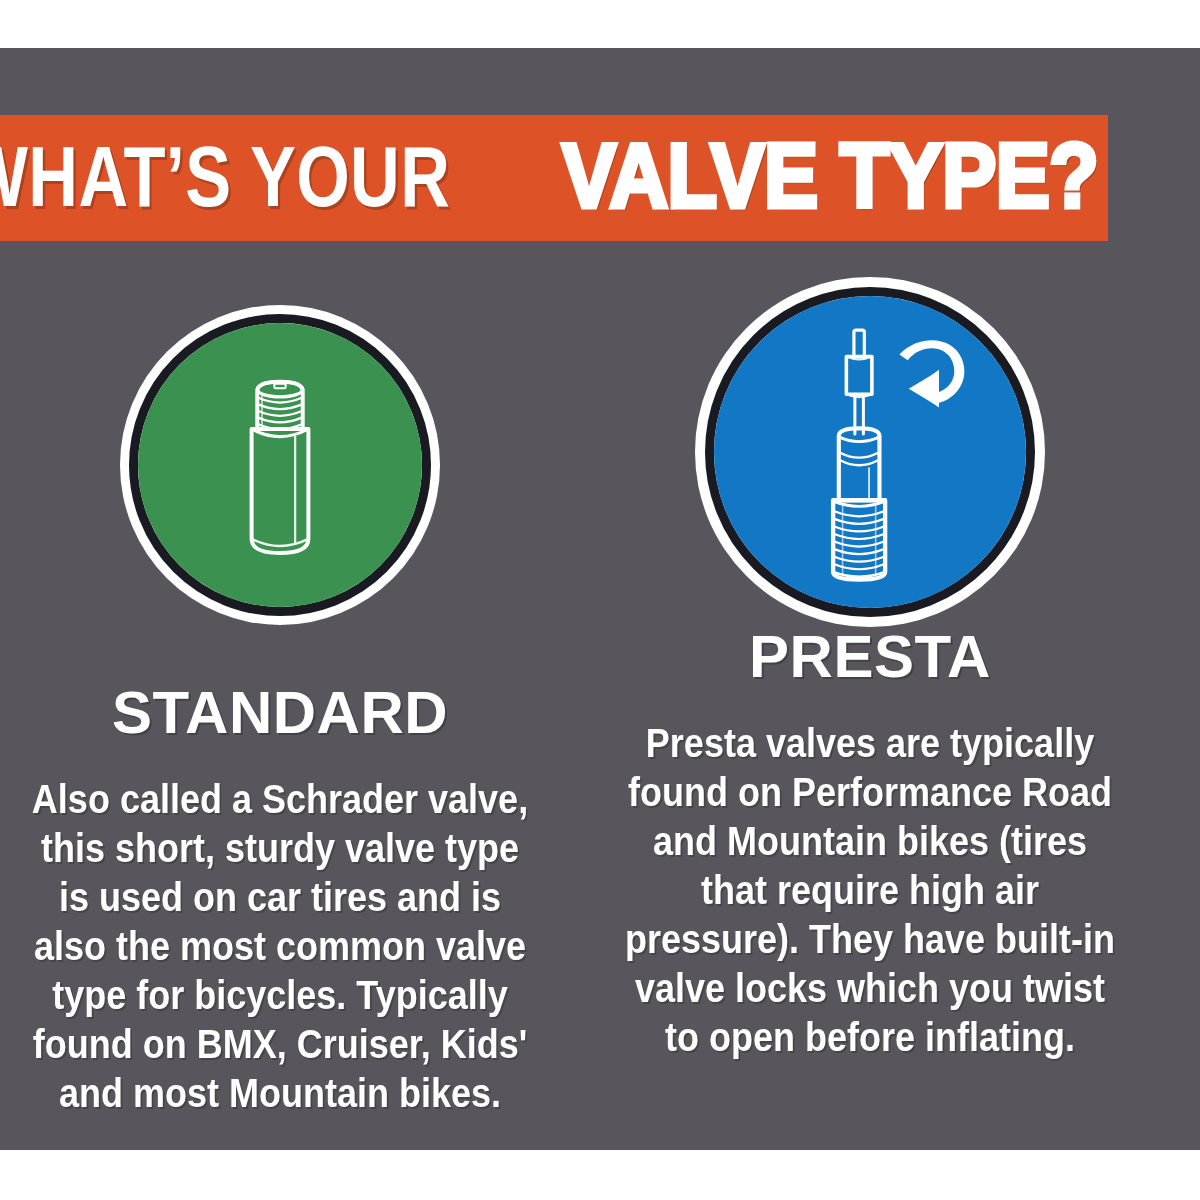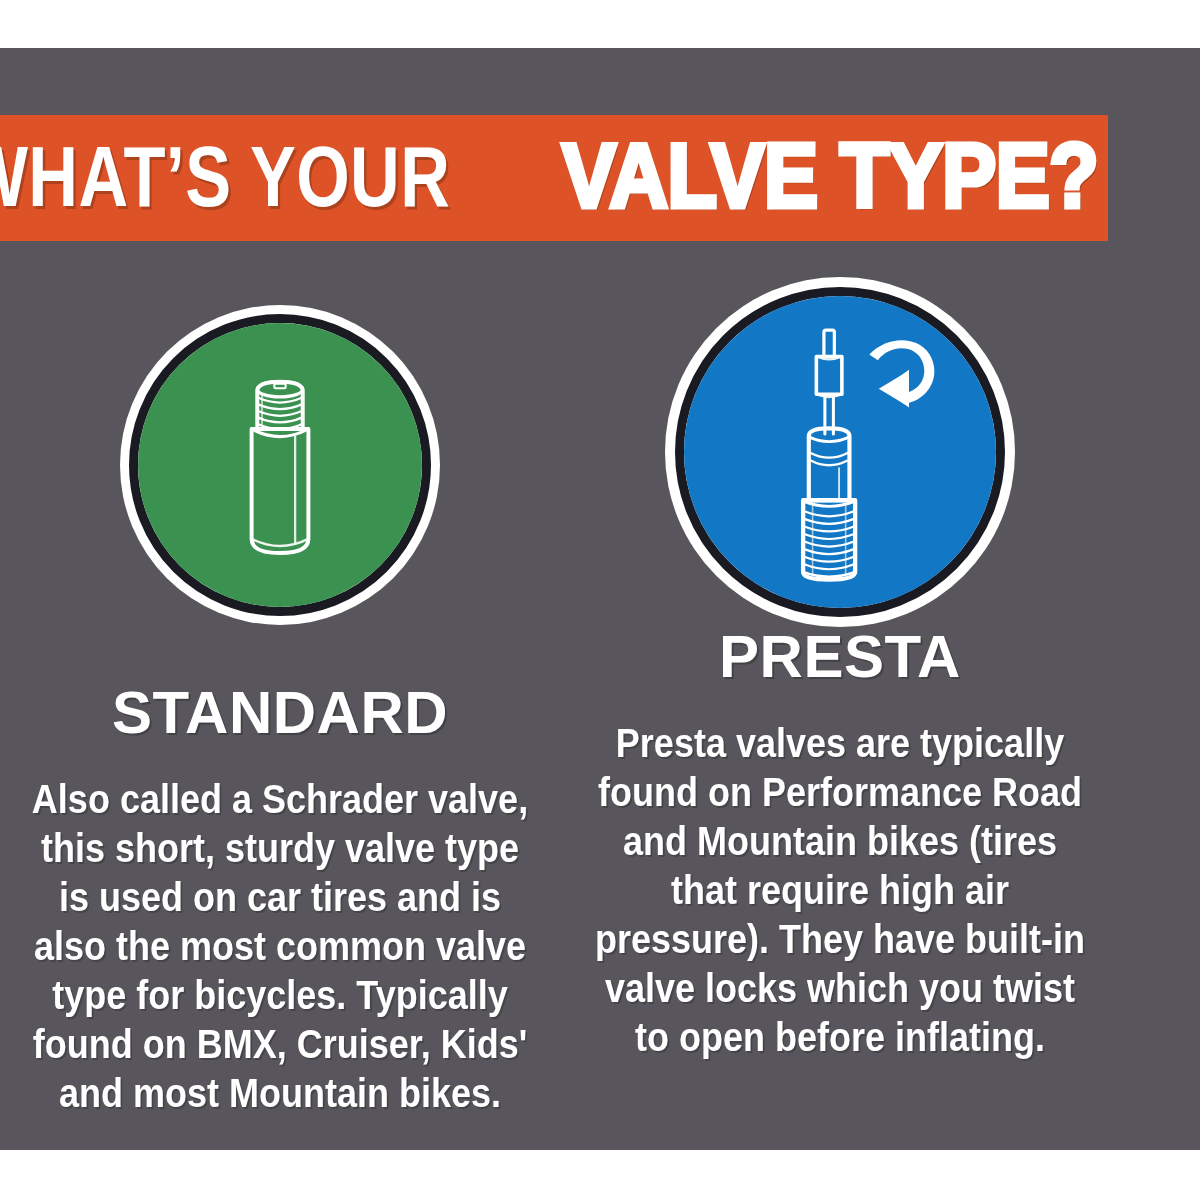--- a/index.html
+++ b/index.html
@@ -76,20 +76,21 @@
   }
 
   
   .columns {
     position: absolute;
     left: 0;
     top: 255px;
     width: 1112px;
     height: 900px;
     display: flex;
+    gap: 30px;
   }
   .column {
     flex: 1 1 50%;
     display: flex;
     flex-direction: column;
     align-items: center;
   }
 
   
   .badge {

